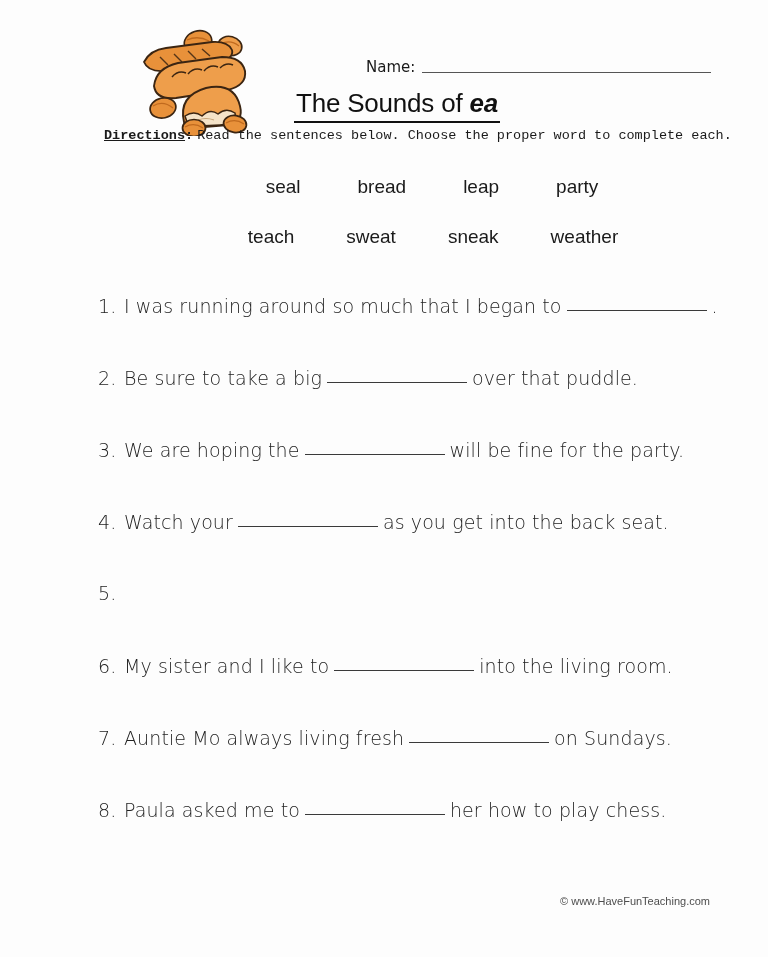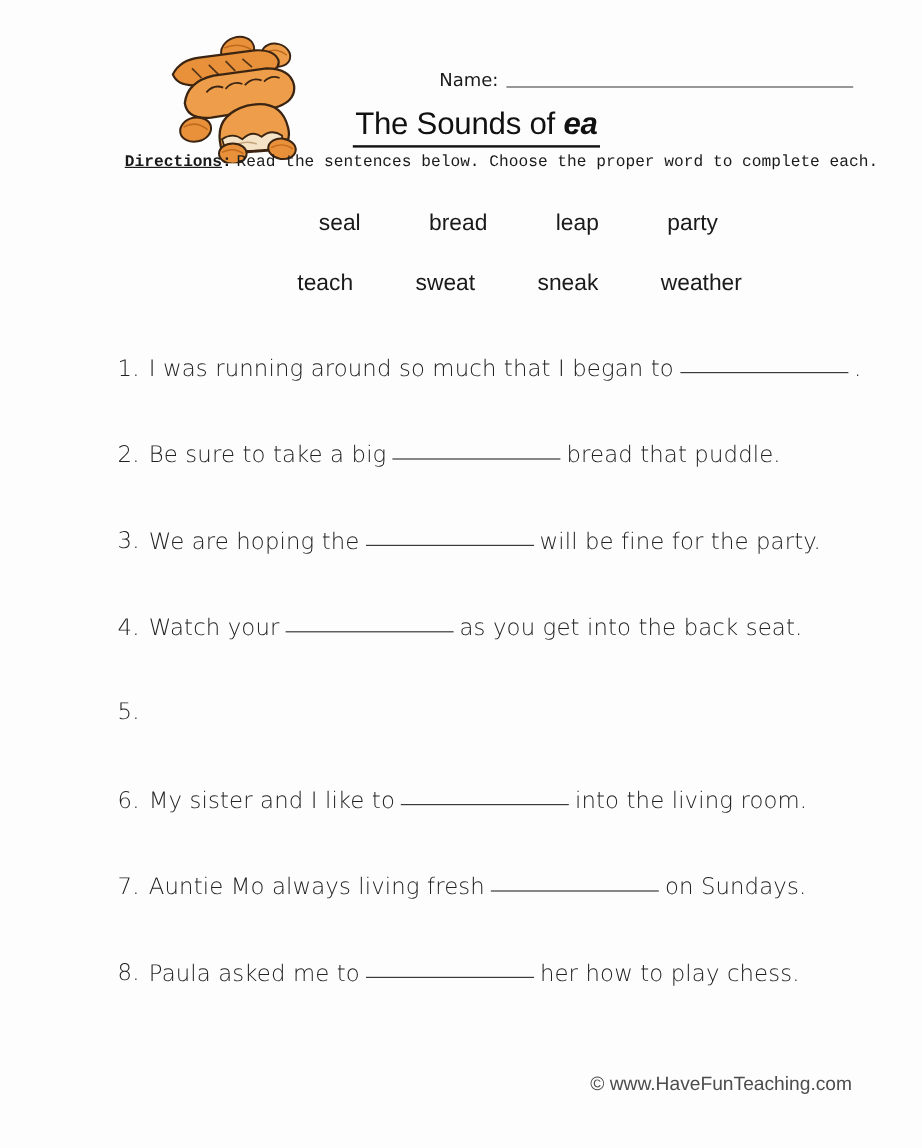--- a/index.html
+++ b/index.html
@@ -146,21 +146,21 @@
     margin: 0 5px 0 5px;
     vertical-align: 2px;
     height: 0.85em;
   }
 
   
   .footer {
     position: absolute;
     right: 98px;
     top: 895px;
-    font-size: 16px;
+    font-size: 11px;
     font-family: "Liberation Sans", sans-serif;
     color: #4d4d4d;
     white-space: nowrap;
   }
 </style>
 </head>
 <body>
 
 <div class="page">
 
@@ -227,21 +227,21 @@
 
   <div class="questions">
 
     <div class="q-item">
       <span class="q-num">1.</span>
       <span class="q-body"><span>I was running around so much that I began to</span><span class="q-blank"></span><span>.</span></span>
     </div>
 
     <div class="q-item">
       <span class="q-num">2.</span>
-      <span class="q-body"><span>Be sure to take a big</span><span class="q-blank"></span><span>bread that puddle.</span></span>
+      <span class="q-body"><span>Be sure to take a big</span><span class="q-blank"></span><span>over that puddle.</span></span>
     </div>
 
     <div class="q-item">
       <span class="q-num">3.</span>
       <span class="q-body"><span>We are hoping the</span><span class="q-blank"></span><span>will be fine for the party.</span></span>
     </div>
 
     <div class="q-item">
       <span class="q-num">4.</span>
       <span class="q-body"><span>Watch your</span><span class="q-blank"></span><span>as you get into the back seat.</span></span>

